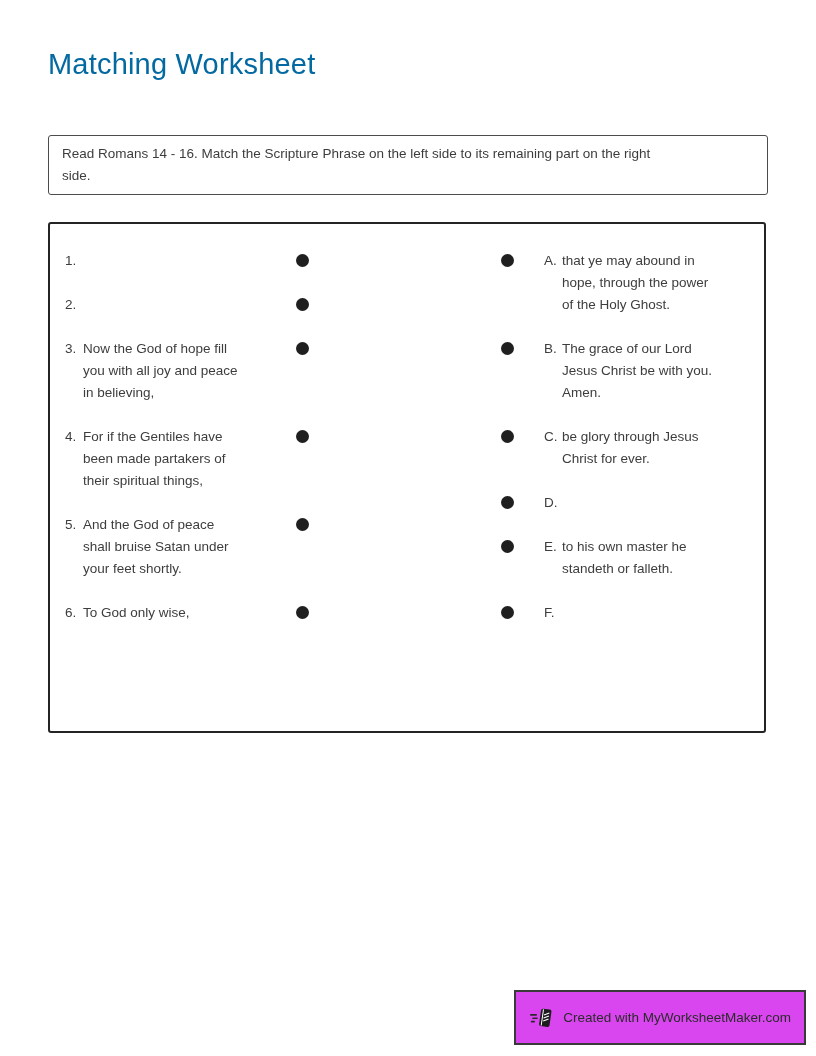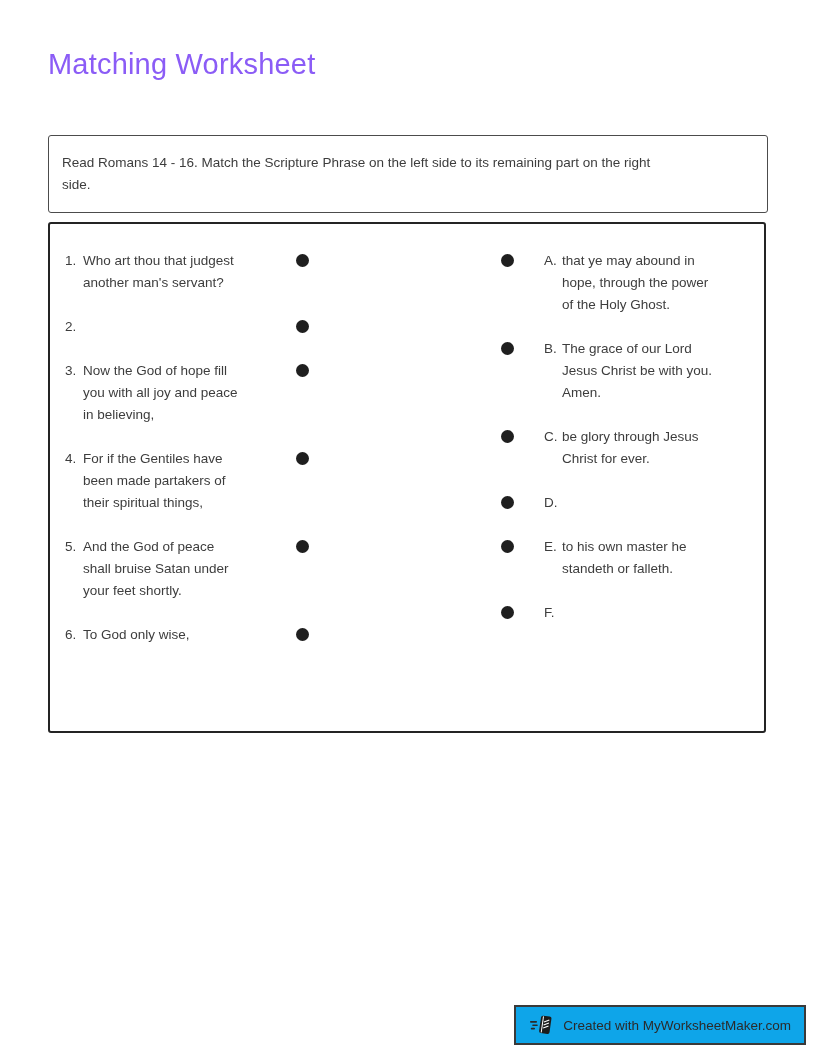--- a/index.html
+++ b/index.html
@@ -12,32 +12,32 @@
     color: #3d3d3d;
     overflow: hidden;
   }
   .title {
     position: absolute;
     left: 48px;
     top: 48px;
     margin: 0;
     font-size: 29px;
     font-weight: 400;
-    color: #8b5cf6;
+    color: #0369a1;
     letter-spacing: 0.2px;
   }
   .instruction-box {
     position: absolute;
     left: 48px;
     top: 135px;
     width: 720px;
     box-sizing: border-box;
     border: 1px solid #4c4c4c;
     border-radius: 3px;
-    padding: 16px 13px;
+    padding: 7px 13px;
     font-size: 13.5px;
     line-height: 22px;
   }
   .instruction-text { white-space: pre-line; }
   .main-box {
     position: absolute;
     left: 48px;
     top: 222px;
     width: 718px;
     height: 511px;
@@ -68,24 +68,24 @@
     width: 13px;
     height: 13px;
     border-radius: 50%;
     margin-top: 4px;
     cursor: pointer;
   }
   .footer-badge {
     position: absolute;
     right: 10px;
     bottom: 11px;
-    height: 40px;
+    height: 55px;
     box-sizing: border-box;
     border: 2px solid #3a3a3a;
-    background: #0ea5e9;
+    background: #d946ef;
     display: flex;
     align-items: center;
     gap: 8px;
     padding: 0 13px;
     font-size: 13.5px;
     color: #2b2b2b;
   }
   .logo-icon { flex: none; }
 </style>
 </head>
@@ -98,22 +98,20 @@
   <div class="instruction-box">
     <div class="instruction-text">Read Romans 14 - 16. Match the Scripture Phrase on the left side to its remaining part on the right
 side.</div>
   </div>
 
   <div class="main-box">
     <div class="left-col">
         <div class="item">
           <div class="item-text">
             <span class="prefix">1.</span>
-            <span class="lines">Who art thou that judgest
-another man's servant?</span>
           </div>
           <div class="dotcol">
             <span class="dot" style="background: rgb(31, 31, 31);"></span>
           </div>
         </div>
         <div class="item">
           <div class="item-text">
             <span class="prefix">2.</span>
           </div>
           <div class="dotcol">

